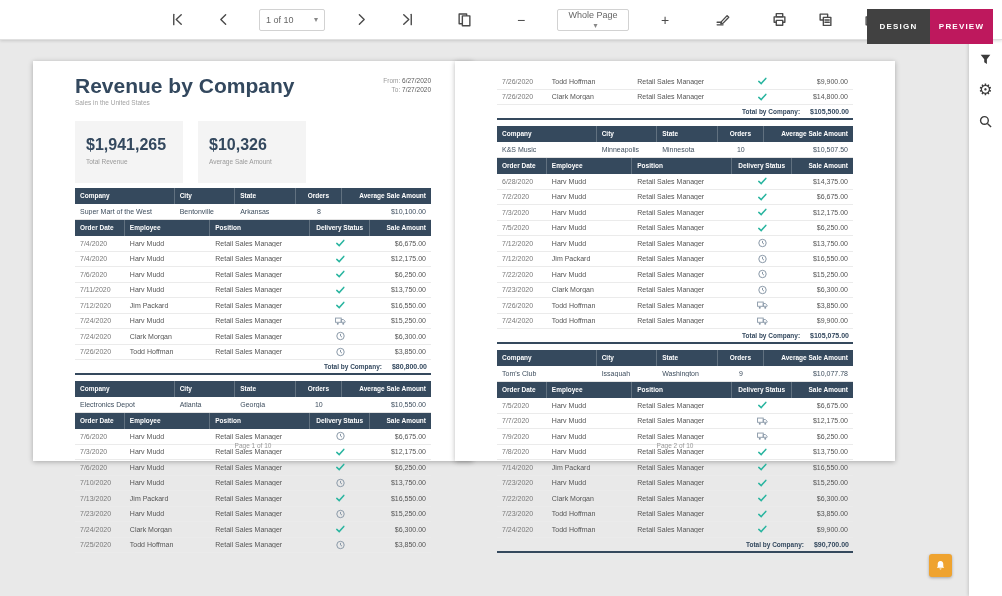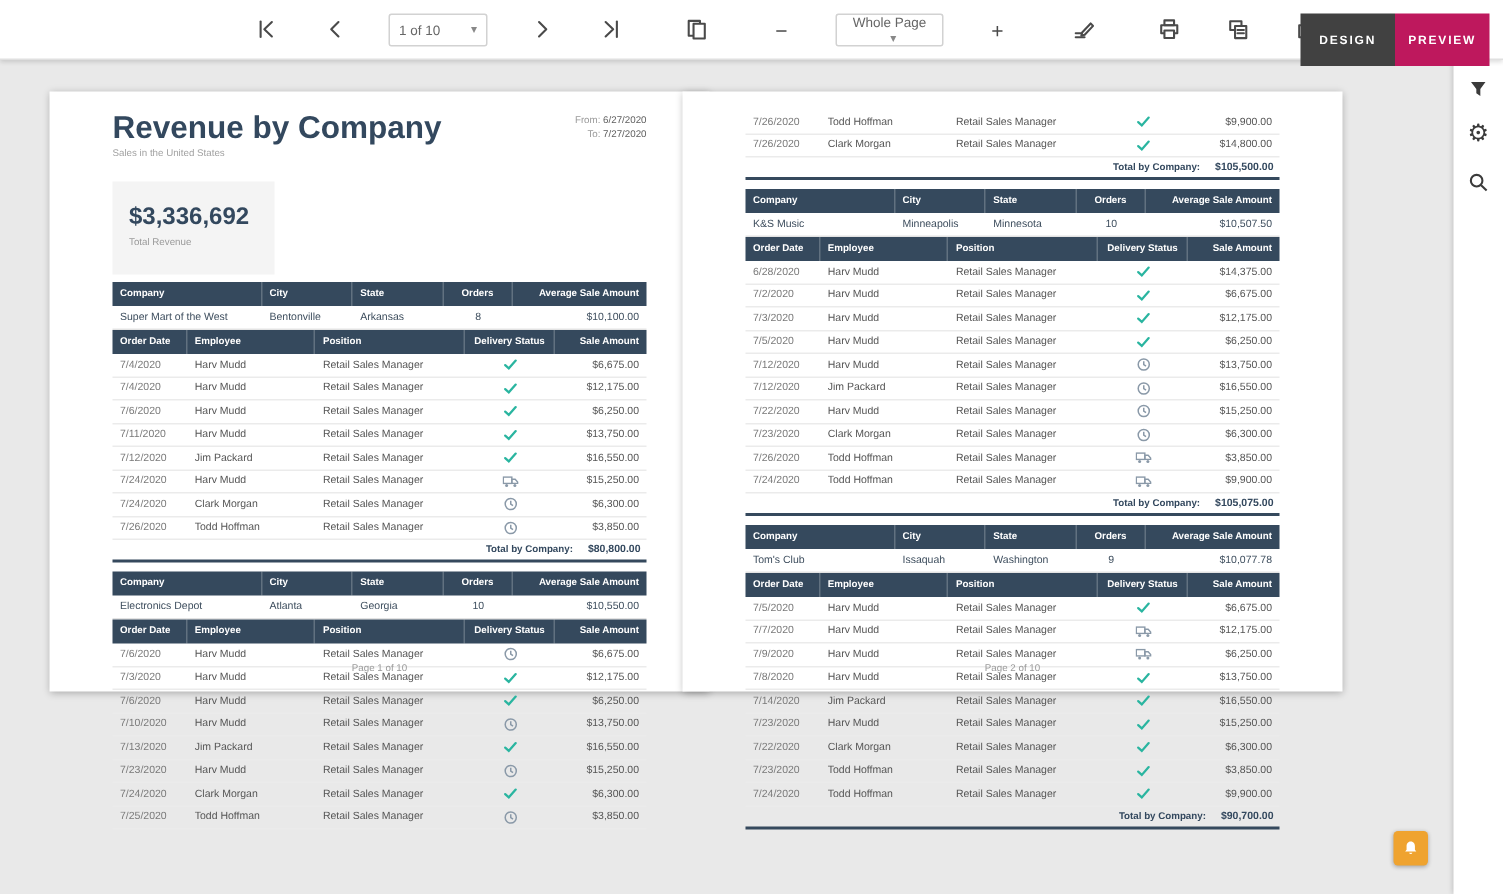--- a/index.html
+++ b/index.html
@@ -203,22 +203,26 @@
   <div class="page page-1">
     <div class="page-inner">
       <div class="report-title">Revenue by Company</div>
       <div class="report-subtitle">Sales in the United States</div>
       <div class="date-range">
         <div><span>From:</span> <b>6/27/2020</b></div>
         <div><span>To:</span> <b>7/27/2020</b></div>
       </div>
       <div class="kpi-row">
         <div class="kpi">
-          <div class="kpi-value">$3,336,692</div>
+          <div class="kpi-value">$1,941,265</div>
           <div class="kpi-label">Total Revenue</div>
+        </div>
+        <div class="kpi">
+          <div class="kpi-value">$10,326</div>
+          <div class="kpi-label">Average Sale Amount</div>
         </div>
       </div>
       <div class="report-body">
           <div class="t-group">
             <div class="t-row head cols-co">
               <div class="cell">Company</div>
               <div class="cell">City</div>
               <div class="cell">State</div>
               <div class="cell center">Orders</div>
               <div class="cell right">Average Sale Amount</div>

